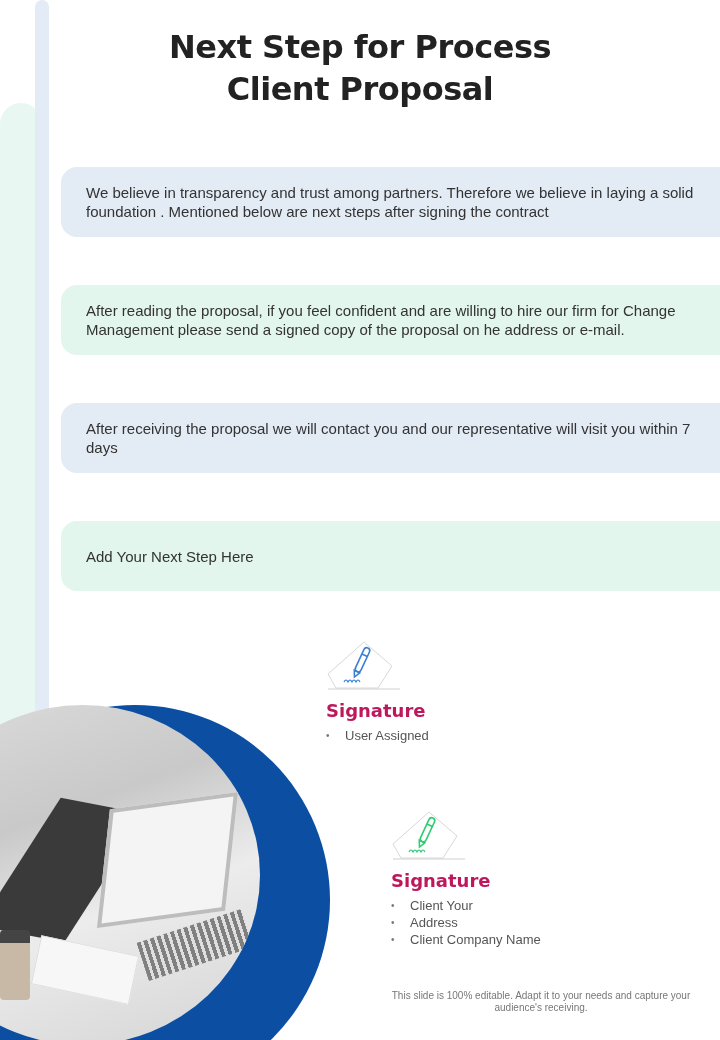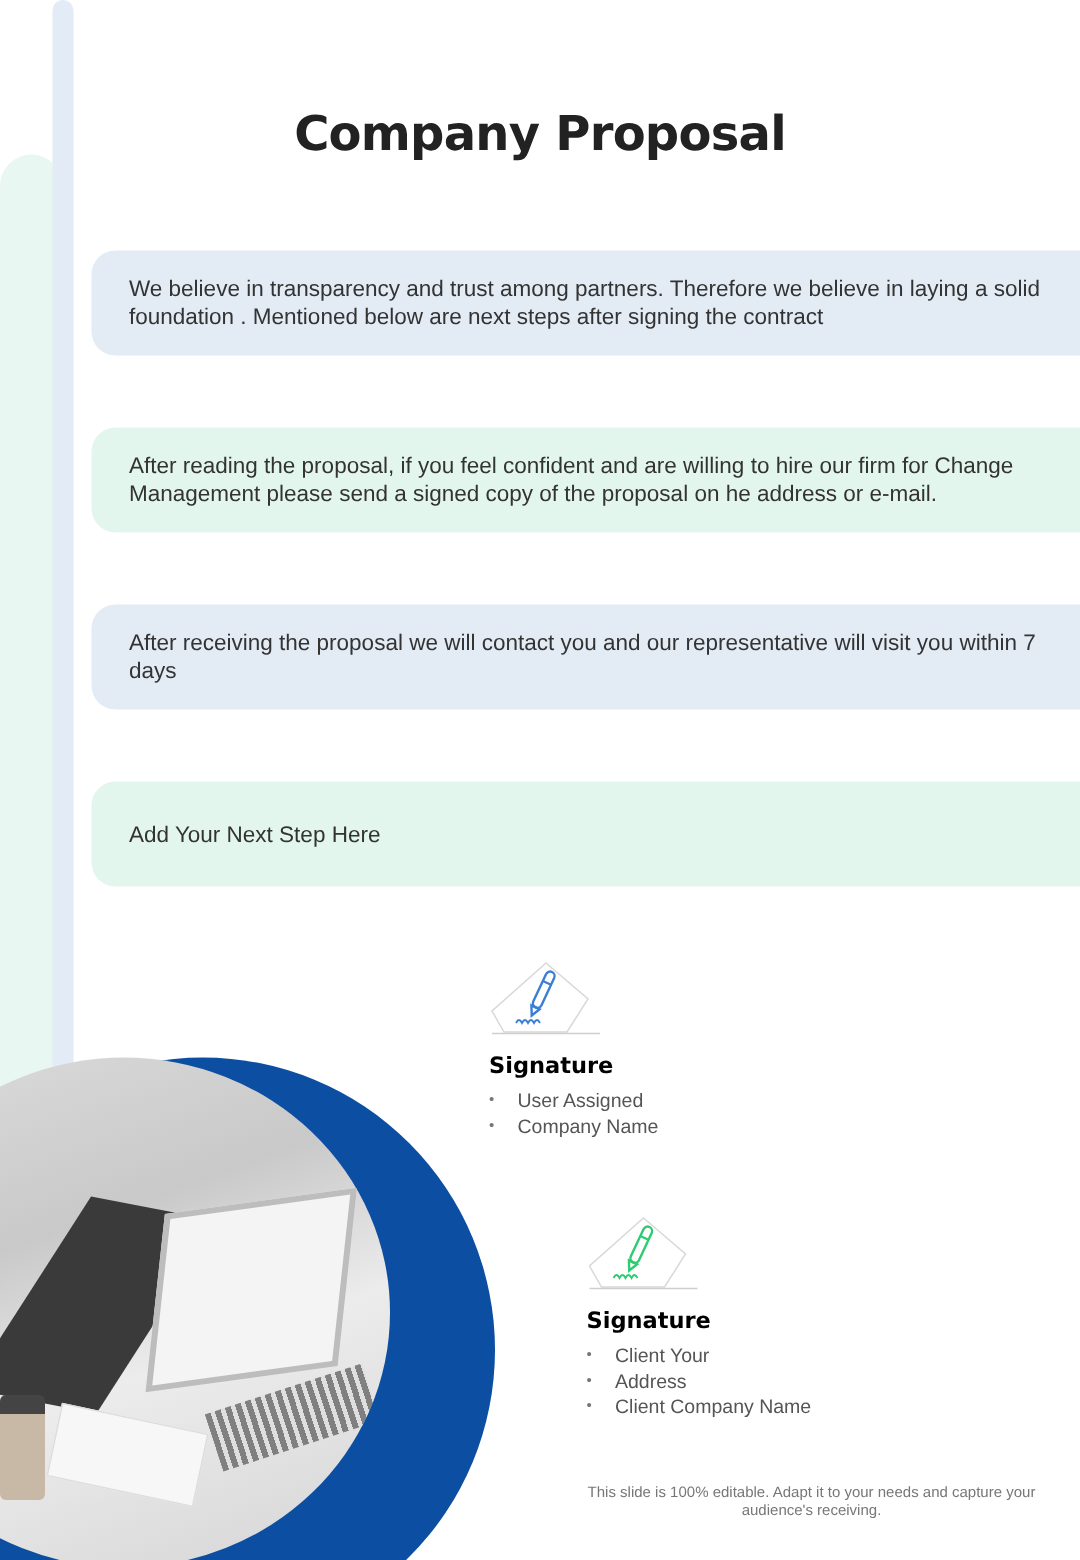--- a/index.html
+++ b/index.html
@@ -63,21 +63,21 @@
       position: absolute; left: 130px; top: 240px; width: 100px; height: 50px;
       background: #f7f7f7; transform: rotate(12deg); border: 1px solid #ddd;
     }
 
     .sig {
       position: absolute; width: 260px;
     }
     .sig .icon { width: 76px; height: 50px; margin-bottom: 6px; }
     .sig .sig-title {
       font-family: "DejaVu Sans", sans-serif; font-weight: bold;
-      font-size: 15px; color: #000000; margin-bottom: 6px;
+      font-size: 18px; color: #be185d; margin-bottom: 6px;
     }
     .sig ul { list-style: none; }
     .sig li {
       font-size: 13px; line-height: 17px; color: #555; padding-left: 19px; position: relative;
     }
     .sig li::before {
       content: "•"; position: absolute; left: 0; top: 0; color: #777; font-size: 10px;
     }
 
     .footer {
@@ -85,22 +85,22 @@
       text-align: center; font-size: 10px; line-height: 12px; color: #777;
     }
   </style>
 </head>
 <body>
 
 <div class="bar-green"></div>
 <div class="bar-blue"></div>
 
 <h1 class="title">
-  <br>
-  <span>Company Proposal</span>
+  <span>Next Step for Process</span><br>
+  <span>Client Proposal</span>
 </h1>
 
 <div class="step blue" style="top:167px;height:70px;">
   <span>We believe in transparency  and trust among partners.  Therefore we believe in laying a solid foundation  . Mentioned below are next steps after signing the contract</span>
 </div>
 <div class="step green" style="top:285px;height:70px;">
   <span>After reading the proposal, if you feel confident and are willing to hire our firm for Change Management  please send a signed copy of the proposal on he address or e-mail.</span>
 </div>
 <div class="step blue" style="top:403px;height:70px;">
   <span>After receiving the proposal we will contact you and our representative will visit you within 7 days</span>
@@ -125,21 +125,20 @@
     <g transform="translate(42,8) rotate(25)" fill="none" stroke="#3b7fd4" stroke-width="1.6">
       <rect x="-3" y="0" width="6" height="26" rx="3"></rect>
       <line x1="-3" y1="8" x2="3" y2="8"></line>
       <polygon points="-3,26 3,26 0,32"></polygon>
     </g>
     <path d="M18 42 q2 -4 4 0 q2 -4 4 0 q2 -4 4 0 q2 -4 4 0" fill="none" stroke="#3b7fd4" stroke-width="1.2"></path>
   </svg>
   <div class="sig-title">Signature</div>
   <ul>
     <li>User Assigned</li>
-    <li>Company Name</li>
   </ul>
 </div>
 
 <div class="sig" style="left:391px;top:810px;">
   <svg class="icon" viewBox="0 0 76 50">
     <polygon points="38,2 66,26 52,48 10,48 2,34" fill="#fff" stroke="#d8d8d8" stroke-width="1"></polygon>
     <line x1="2" y1="49" x2="74" y2="49" stroke="#cfcfcf" stroke-width="1"></line>
     <g transform="translate(42,8) rotate(25)" fill="none" stroke="#2ecc71" stroke-width="1.6">
       <rect x="-3" y="0" width="6" height="26" rx="3"></rect>
       <line x1="-3" y1="8" x2="3" y2="8"></line>

